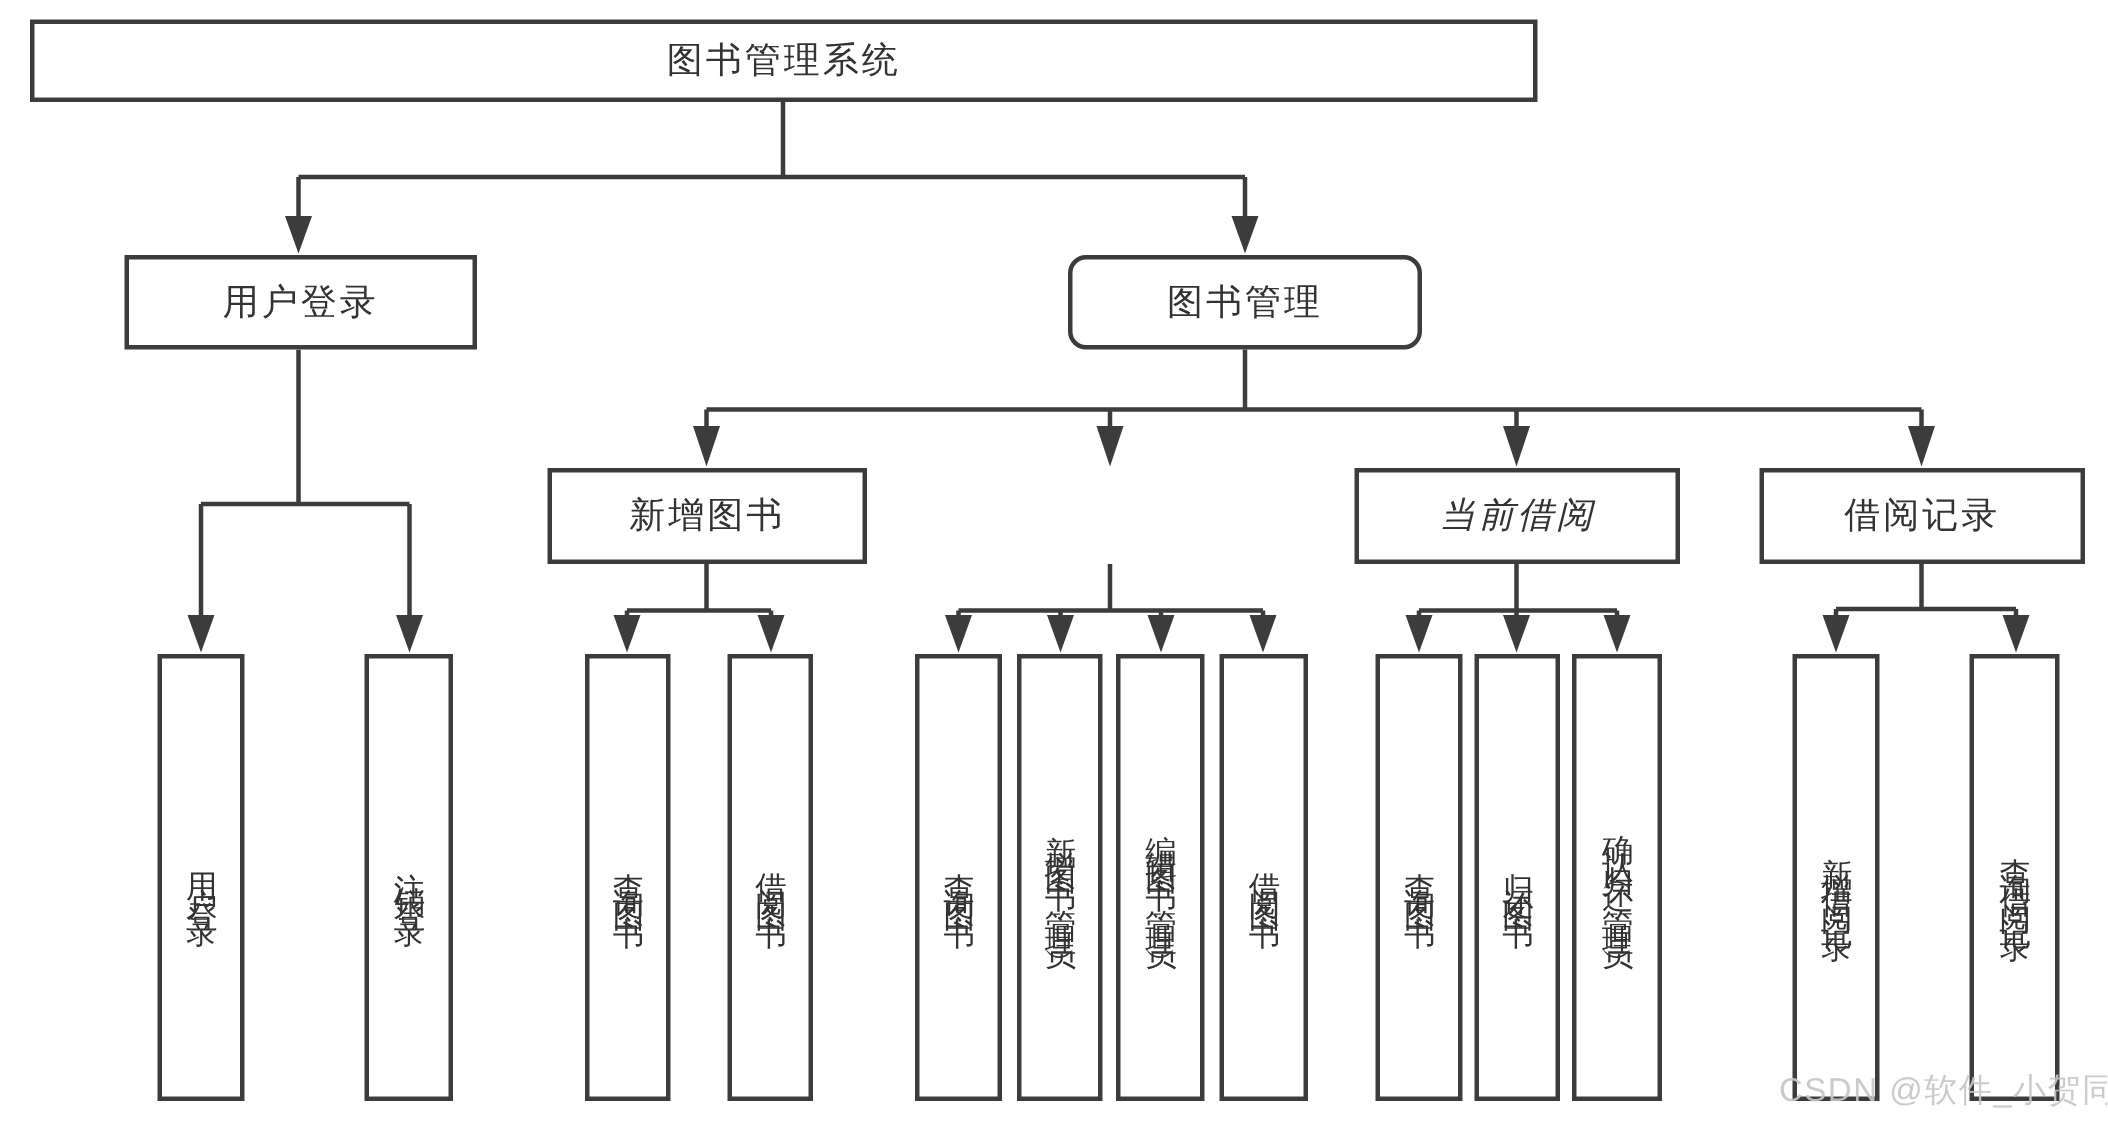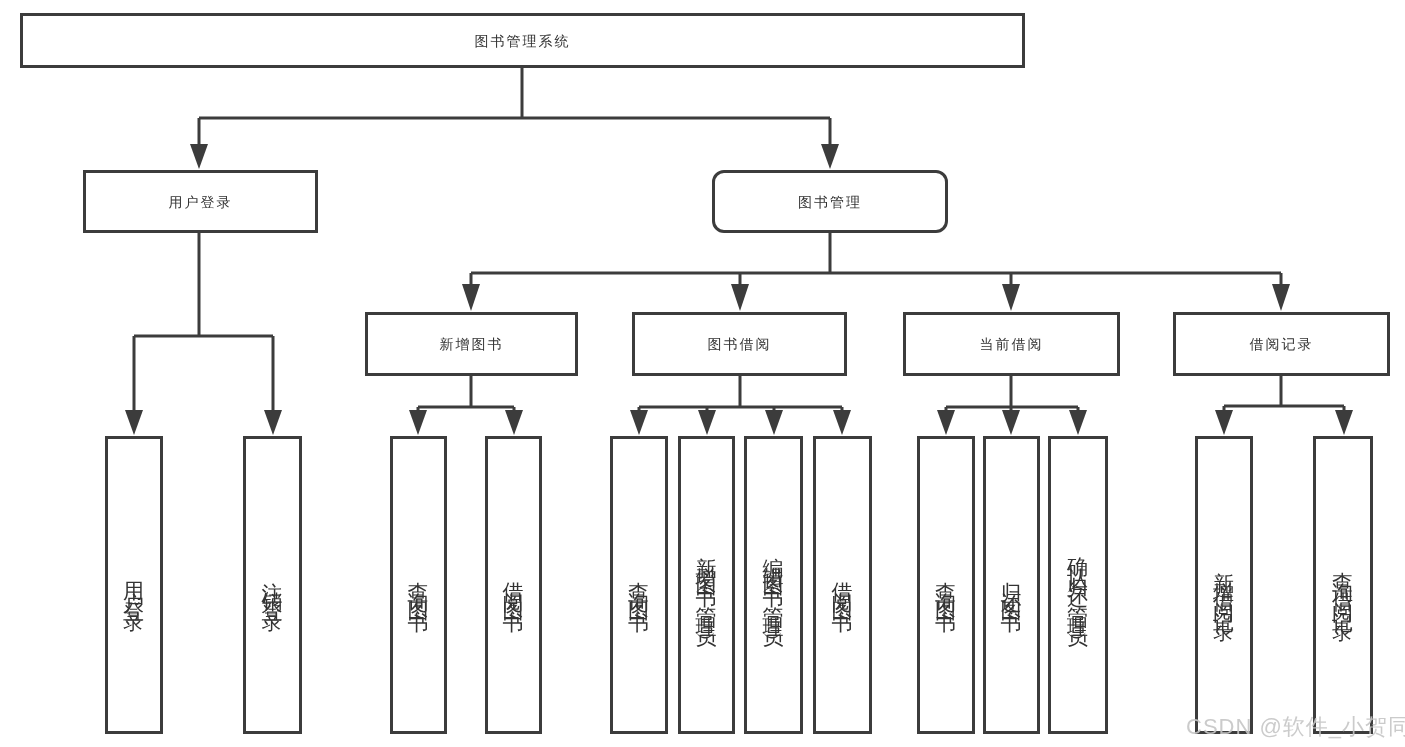--- a/index.html
+++ b/index.html
@@ -14,33 +14,33 @@
     position:relative;width:1405px;height:747px;background:var(--bg);
     overflow:hidden;
   }
   svg.wires{position:absolute;left:0;top:0;width:1405px;height:747px;}
   .box{
     position:absolute;box-sizing:border-box;
     border:3px solid var(--line);background:#fff;
     display:flex;align-items:center;justify-content:center;
     color:var(--text);
   }
-  .hlabel{font-size:14px;letter-spacing:2px;line-height:1;}
+  .hlabel{font-size:24px;letter-spacing:2px;line-height:1;}
   .leaf{top:436px;height:298px;}
   .vlabel{
     writing-mode:vertical-rl;text-orientation:mixed;
     font-size:21px;letter-spacing:10px;line-height:1;white-space:nowrap;
   }
   
   .n-root{left:20px;top:13px;width:1005px;height:55px;}
   .n-l2-user{left:83px;top:170px;width:235px;height:63px;}
   .n-l2-book{left:712px;top:170px;width:236px;height:63px;border-radius:12px;}
   .n-l3-new{left:365px;top:312px;width:213px;height:64px;}
   .n-l3-borrow{left:632px;top:312px;width:215px;height:64px;}
-  .n-l3-current{left:903px;top:312px;width:217px;height:64px;}
+  .n-l3-current{left:903px;top:312px;width:217px;height:64px;font-style:italic;}
   .n-l3-records{left:1173px;top:312px;width:217px;height:64px;}
   .n-leaf-1{left:105px;width:58px;}
   .n-leaf-2{left:243px;width:59px;}
   .n-leaf-3{left:390px;width:57px;}
   .n-leaf-4{left:485px;width:57px;}
   .n-leaf-5{left:610px;width:58px;}
   .n-leaf-6{left:678px;width:57px;}
   .n-leaf-7{left:744px;width:59px;}
   .n-leaf-8{left:813px;width:59px;}
   .n-leaf-9{left:917px;width:58px;}
@@ -99,23 +99,20 @@
   <div class="box n-l2-user">
     <span class="hlabel">用户登录</span>
   </div>
   <div class="box n-l2-book">
     <span class="hlabel">图书管理</span>
   </div>
 
   <div class="box n-l3-new">
     <span class="hlabel">新增图书</span>
   </div>
-  <div class="box n-l3-borrow">
-    <span class="hlabel">图书借阅</span>
-  </div>
   <div class="box n-l3-current">
     <span class="hlabel">当前借阅</span>
   </div>
   <div class="box n-l3-records">
     <span class="hlabel">借阅记录</span>
   </div>
 
   <div class="box leaf n-leaf-1">
     <span class="vlabel">用户登录</span>
   </div>

